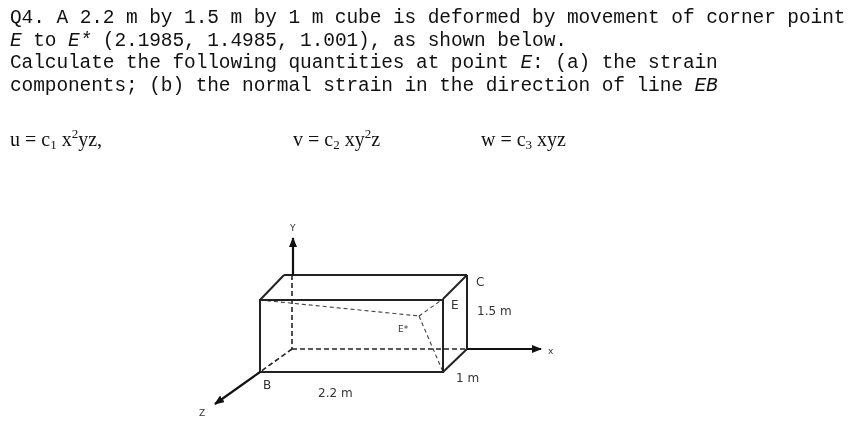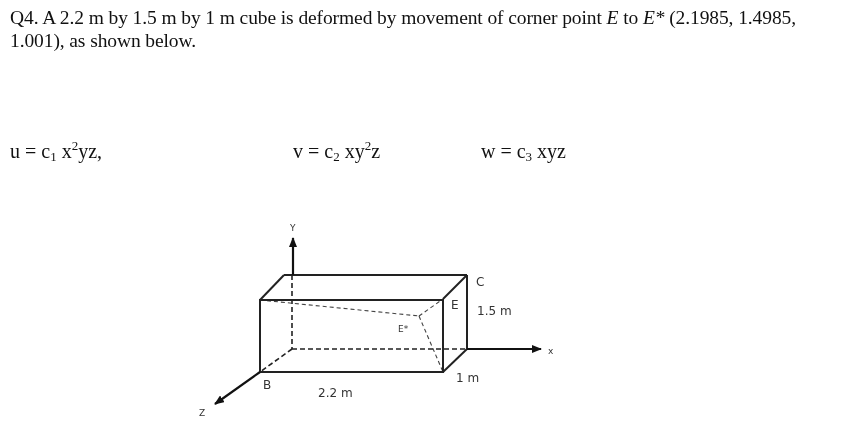--- a/index.html
+++ b/index.html
@@ -17,25 +17,25 @@
     }
     .question {
       position: absolute;
       left: 10px;
       top: 7px;
       width: 845px;
       font-size: 19.5px;
       line-height: 22.5px;
       letter-spacing: -0.1px;
     }
-    .question p { margin: 0; }
+    .question p { margin: 0; font-family: Liberation Mono, monospace; }
     .question i { font-style: italic; }
     .eq {
       position: absolute;
-      top: 140px;
+      top: 128px;
       font-size: 20px;
       white-space: nowrap;
       text-align: center;
     }
     .eq sub { font-size: 13px; vertical-align: -3px; }
     .eq sup { font-size: 13px; vertical-align: 8px; line-height: 0; }
     #eq-u { left: 10px; }
     #eq-v { left: 249px; margin-left: 44px; }
     #eq-w { left: 481px; }
     .diagram {
@@ -54,20 +54,23 @@
       fill: #333333;
     }
   </style>
 </head>
 <body>
 
 <div class="question">
   <p>
     <span>Q4.</span>
     <span>A 2.2 m by 1.5 m by 1 m cube is deformed by movement of corner point </span><i>E</i><span> to </span><i>E*</i><span> (2.1985, 1.4985, 1.001), as shown below.</span>
+  </p>
+  <p>
+    <span>Calculate the following quantities at point </span><i>E</i><span>: (a) the strain components; (b) the normal strain in the direction of line </span><i>EB</i>
   </p>
 </div>
 
 <div class="eq" id="eq-u">
   <span>u = c</span><sub>1</sub><span> x</span><sup>2</sup><span>yz,</span>
 </div>
 <div class="eq" id="eq-v">
   <span>v = c</span><sub>2</sub><span> xy</span><sup>2</sup><span>z</span>
 </div>
 <div class="eq" id="eq-w">

